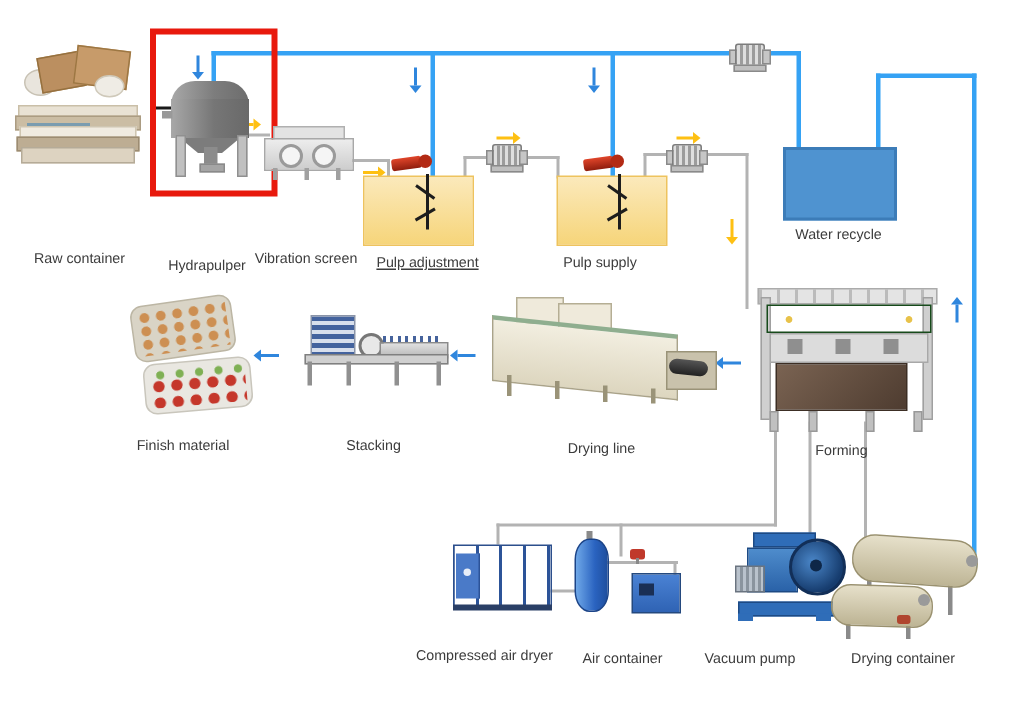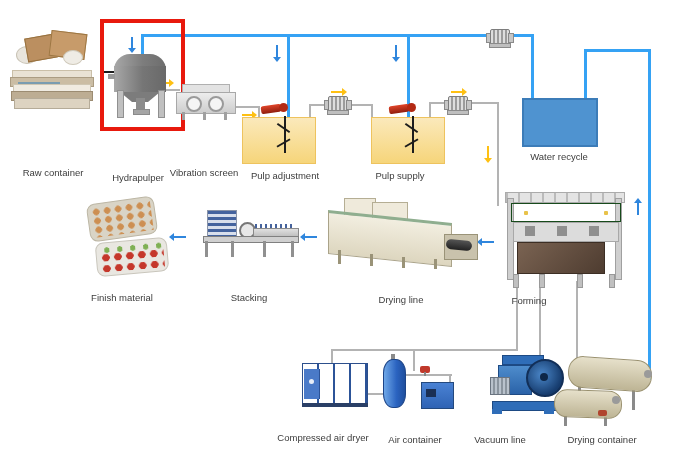--- a/index.html
+++ b/index.html
@@ -252,25 +252,25 @@
     <div class="abs" style="left:10px;top:62px;width:3px;height:12px;background:#8a8a8a;"></div>
     <div class="abs" style="left:50px;top:62px;width:3px;height:12px;background:#8a8a8a;"></div>
     <div class="abs" style="left:0;top:38px;width:66px;height:26px;border-radius:13px;border:1px solid #9a916f;background:linear-gradient(180deg,#e6e0ca,#bdb494);transform:rotate(2deg);"></div>
     <div class="abs" style="left:58px;top:44px;width:8px;height:8px;border-radius:50%;background:#9a9a9a;"></div>
     <div class="abs" style="left:44px;top:58px;width:9px;height:6px;background:#b0452f;border-radius:2px;"></div>
   </div>
 
   <div class="lbl" style="left:53px;top:167px;">Raw container</div>
   <div class="lbl" style="left:138px;top:172px;">Hydrapulper</div>
   <div class="lbl" style="left:204px;top:167px;">Vibration screen</div>
-  <div class="lbl" style="left:285px;top:170px;">Pulp adjustment</div>
+  <div class="lbl" style="left:285px;top:170px;text-decoration:underline;">Pulp adjustment</div>
   <div class="lbl" style="left:400px;top:170px;">Pulp supply</div>
   <div class="lbl" style="left:559px;top:151px;">Water recycle</div>
   <div class="lbl" style="left:122px;top:292px;">Finish material</div>
   <div class="lbl" style="left:249px;top:292px;">Stacking</div>
   <div class="lbl" style="left:401px;top:294px;">Drying line</div>
-  <div class="lbl" style="left:529px;top:295px;">Forming</div>
+  <div class="lbl" style="left:561px;top:295px;">Forming</div>
   <div class="lbl" style="left:323px;top:432px;">Compressed air dryer</div>
   <div class="lbl" style="left:415px;top:434px;">Air container</div>
-  <div class="lbl" style="left:500px;top:434px;">Vacuum line</div>
+  <div class="lbl" style="left:500px;top:434px;">Vacuum pump</div>
   <div class="lbl" style="left:602px;top:434px;">Drying container</div>
 
 </div>
 
 </body></html>

